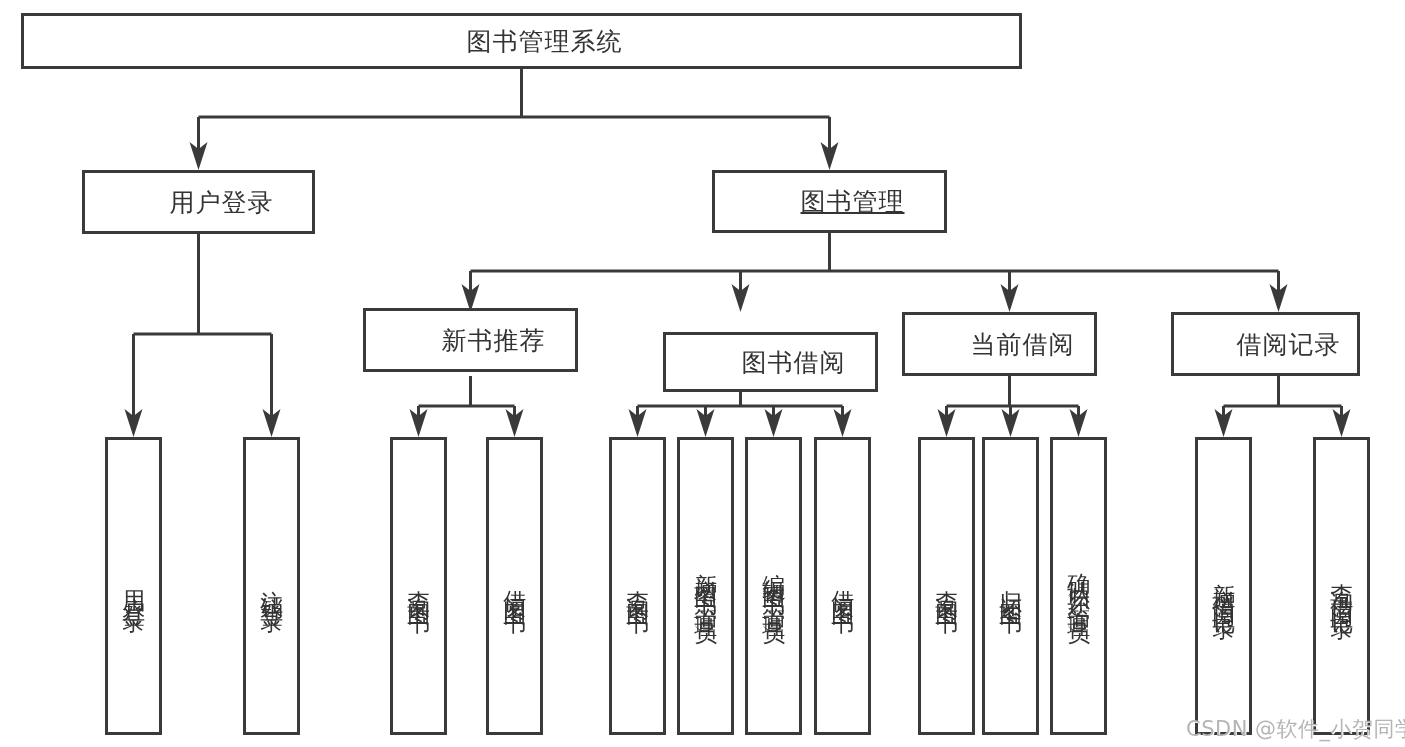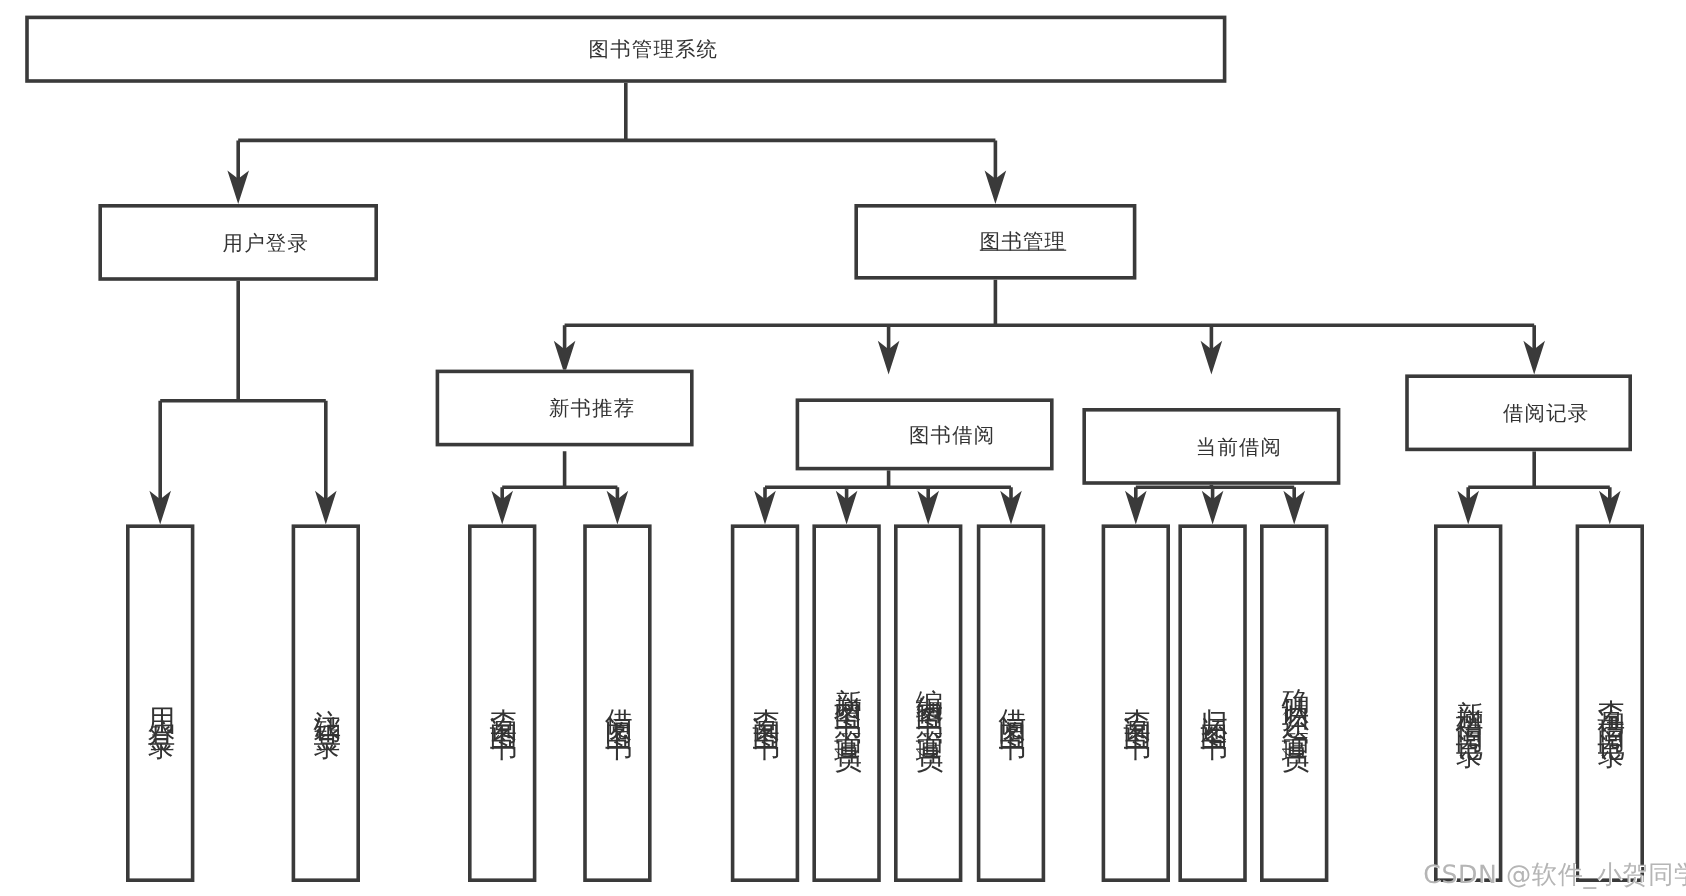--- a/index.html
+++ b/index.html
@@ -27,21 +27,21 @@
     box-sizing: border-box;
     background: #ffffff;
     border: 3px solid #3a3a3a;
     color: #333333;
     display: flex;
     align-items: center;
     justify-content: center;
     z-index: 2;
   }
   .hbox {
-    font-size: 17px;
+    font-size: 25px;
     letter-spacing: 1px;
     white-space: nowrap;
     padding-left: 46px;
   }
   .vbox {
     writing-mode: vertical-rl;
     font-size: 23px;
     letter-spacing: 7px;
     line-height: 1.1;
   }
@@ -102,21 +102,21 @@
       </g>
   </svg>
 
   <div class="box hbox" style="left:21px; top:13px; width:1001px; height:56px;">图书管理系统</div>
 
   <div class="box hbox" style="left:82px; top:170px; width:233px; height:64px;">用户登录</div>
   <div class="box hbox" style="left:712px; top:170px; width:235px; height:63px;text-decoration:underline;">图书管理</div>
 
   <div class="box hbox" style="left:363px; top:308px; width:215px; height:64px;text-align:center;">新书推荐</div>
   <div class="box hbox" style="left:633px; top:332px; width:215px; height:60px;margin-left:30px;">图书借阅</div>
-  <div class="box hbox" style="left:902px; top:312px; width:215px; height:64px;margin-top:28px;">当前借阅</div>
+  <div class="box hbox" style="left:902px; top:312px; width:195px; height:64px;">当前借阅</div>
   <div class="box hbox" style="left:1171px; top:312px; width:189px; height:64px;">借阅记录</div>
 
   <div class="box vbox" style="left:105px; top:437px; width:57px; height:298px;">用户登录</div>
   <div class="box vbox" style="left:243px; top:437px; width:57px; height:298px;">注销登录</div>
 
   <div class="box vbox" style="left:390px; top:437px; width:57px; height:298px;">查询图书</div>
   <div class="box vbox" style="left:486px; top:437px; width:57px; height:298px;">借阅图书</div>
 
   <div class="box vbox" style="left:609px; top:437px; width:57px; height:298px;">查询图书</div>
   <div class="box vbox" style="left:677px; top:437px; width:57px; height:298px;">新增图书（管理员）</div>

